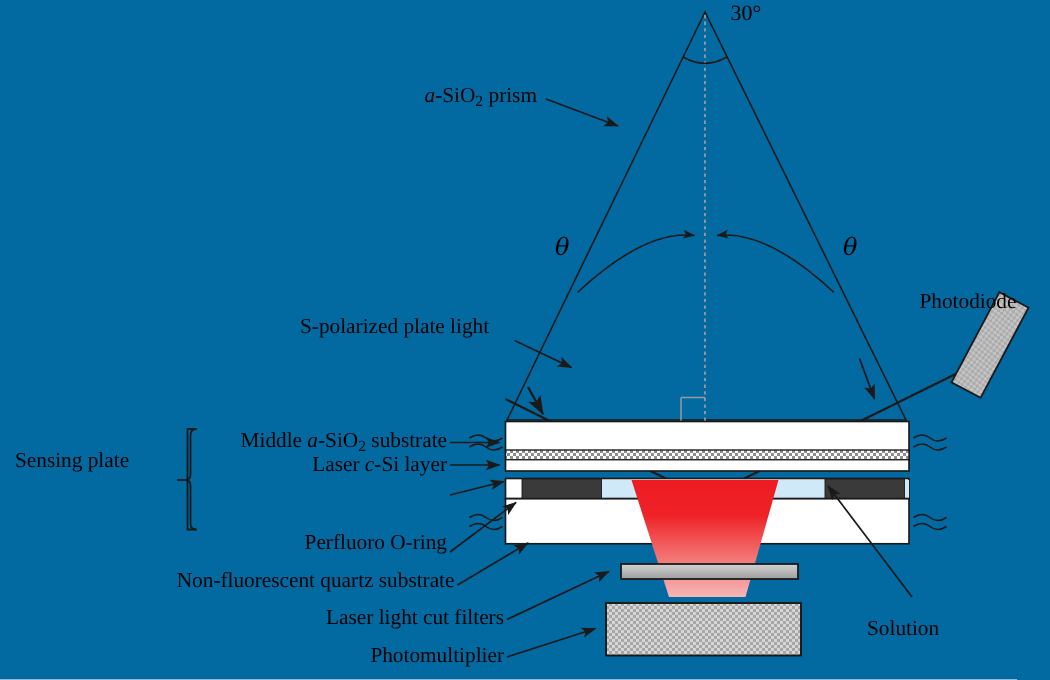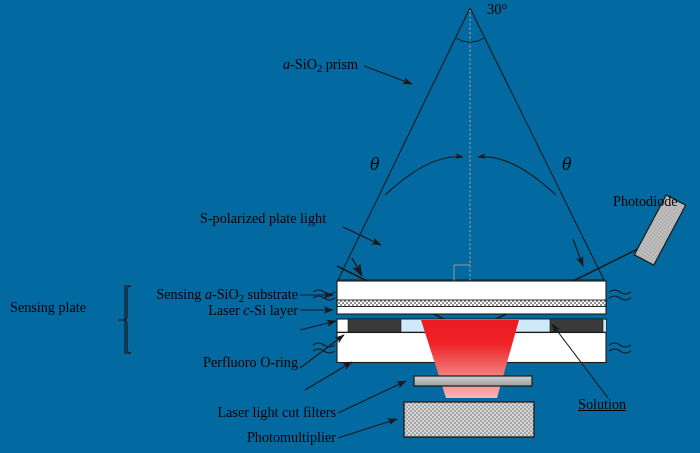--- a/index.html
+++ b/index.html
@@ -180,30 +180,31 @@
 
   <div class="lbl theta" style="left:562px; top:156px;">θ</div>
 
   <div class="lbl" style="left:613px; top:194px;">Photodiode</div>
 
   <div class="lbl" style="left:200px; top:211px;">S-polarized plate light</div>
 
   <div class="lbl" style="left:10px; top:300px;">Sensing plate</div>
 
   <div class="lbl rt" style="left:0px; top:287px; width:298px;">
-    <span>Sensing </span><span class="it">a</span><span>-SiO</span><span class="sub">2</span><span> substrate</span>
+    <span>Middle </span><span class="it">a</span><span>-SiO</span><span class="sub">2</span><span> substrate</span>
   </div>
 
   <div class="lbl rt" style="left:0px; top:303px; width:298px;">
     <span>Laser </span><span class="it">c</span><span>-Si layer</span>
   </div>
 
 
   <div class="lbl rt" style="left:0px; top:355px; width:298px;">Perfluoro O-ring</div>
 
+  <div class="lbl rt" style="left:0px; top:380px; width:303px;">Non-fluorescent quartz substrate</div>
 
   <div class="lbl rt" style="left:0px; top:405px; width:336px;">Laser light cut filters</div>
 
   <div class="lbl rt" style="left:0px; top:430px; width:336px;">Photomultiplier</div>
 
-  <div class="lbl" style="left:578px; top:397px;text-decoration:underline;">Solution</div>
+  <div class="lbl" style="left:578px; top:412px;">Solution</div>
 
 </div>
 
 </body></html>

